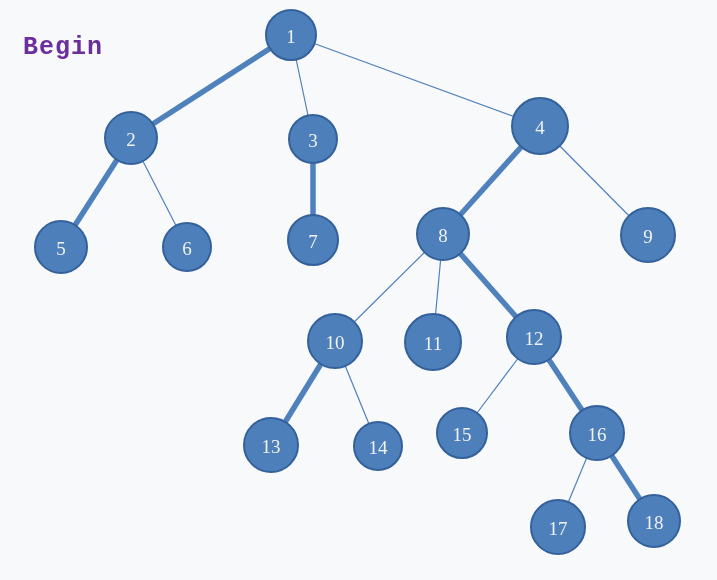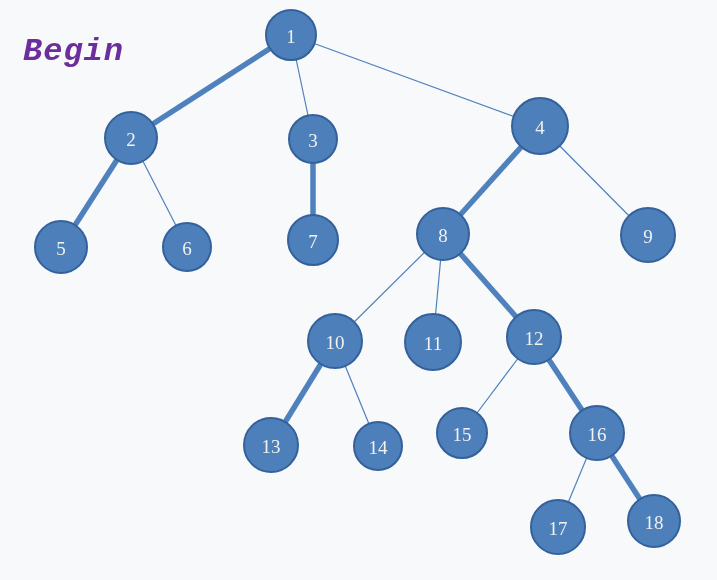--- a/index.html
+++ b/index.html
@@ -13,25 +13,24 @@
     height: 580px;
     background: #f8f9fb;
     overflow: hidden;
   }
   #begin-label {
     position: absolute;
     left: 23px;
     top: 33px;
     font-family: "Liberation Mono", monospace;
     font-weight: bold;
-    font-size: 32px;
+    font-size: 25px;
     letter-spacing: 1px;
     color: #6c2e9c;
     user-select: none;
-    font-style: italic;
   }
   svg { position: absolute; left: 0; top: 0; }
   .node circle {
     stroke-width: 2px;
   }
   .node text {
     font-family: "Liberation Serif", serif;
     font-size: 19px;
     text-anchor: middle;
     dominant-baseline: central;

